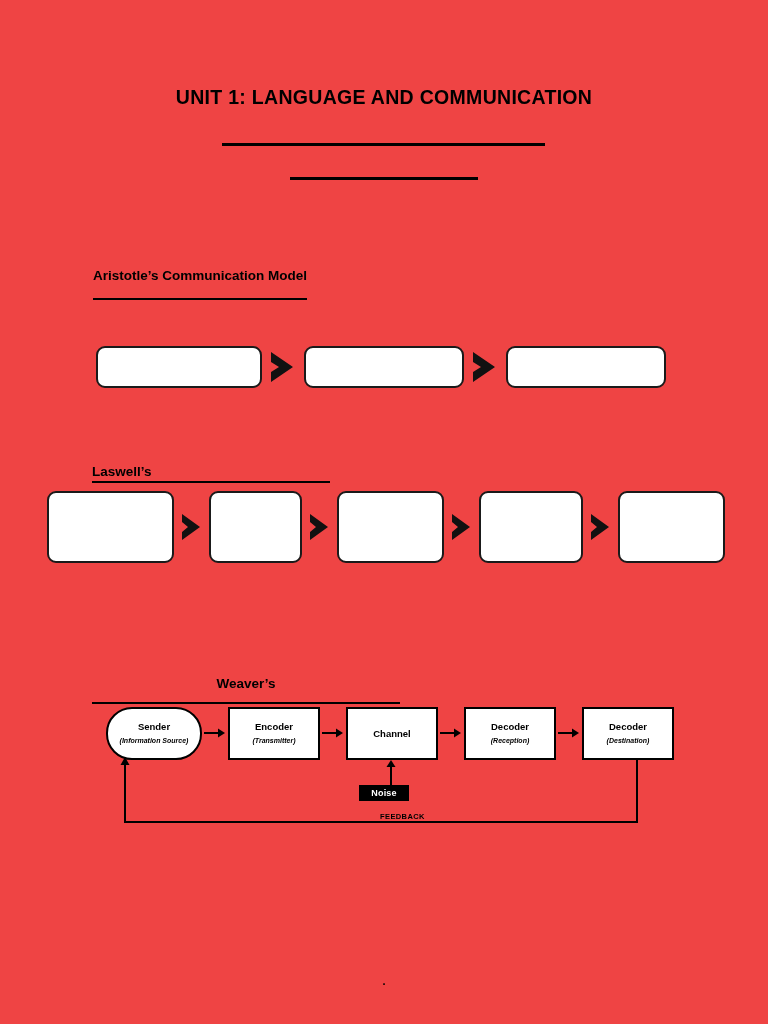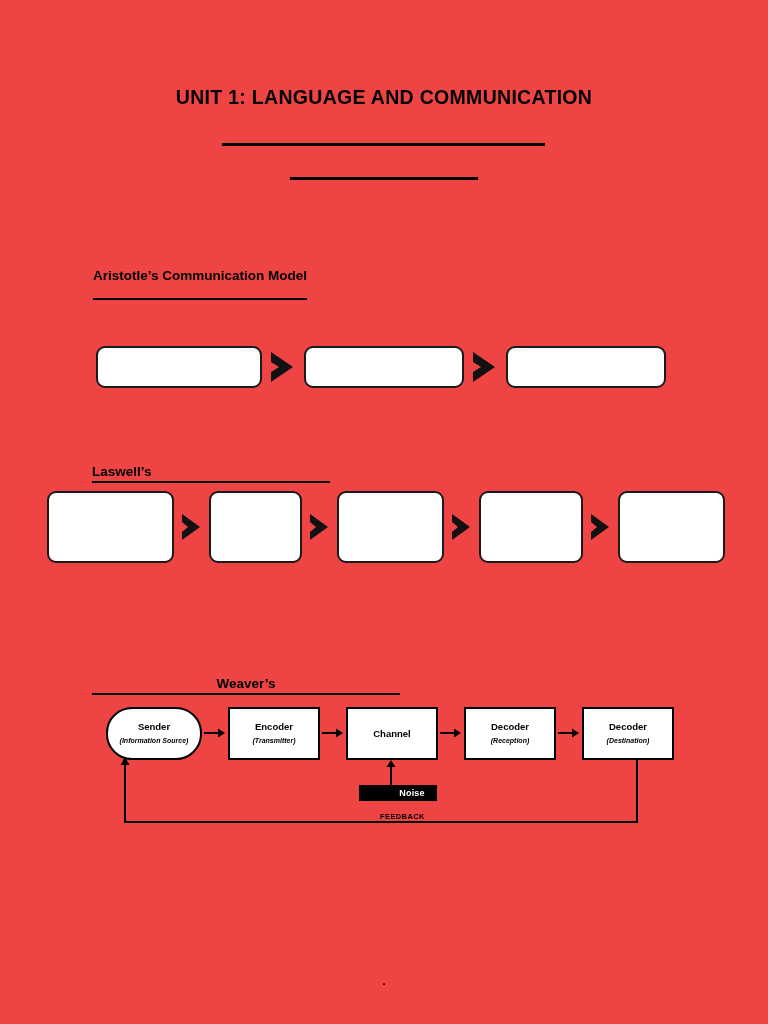--- a/index.html
+++ b/index.html
@@ -63,21 +63,21 @@
   .heading-laswell-wrap .sec-heading-text {
     font-size: 13.5px;
     font-weight: bold;
   }
   .heading-weaver-wrap {
     position: absolute;
     left: 92px;
     top: 674px;
     width: 308px;
     border-bottom: 2.5px solid #000;
-    padding-bottom: 1px;
+    padding-bottom: 10px;
     text-align: center;
   }
   .heading-weaver-wrap .sec-heading-text {
     font-size: 13.5px;
     font-weight: bold;
   }
 
   
   .flow-row {
     position: absolute;
@@ -151,21 +151,20 @@
   .noise-box {
     position: absolute;
     background: #000;
     color: #fff;
     font-size: 9px;
     font-weight: bold;
     display: flex;
     align-items: center;
     justify-content: center;
     letter-spacing: 0.2px;
-    padding-left: 28px;
   }
   .feedback-label {
     position: absolute;
     font-size: 7.5px;
     font-weight: bold;
     letter-spacing: 0.4px;
     white-space: nowrap;
   }
   .line-v, .line-h {
     position: absolute;

